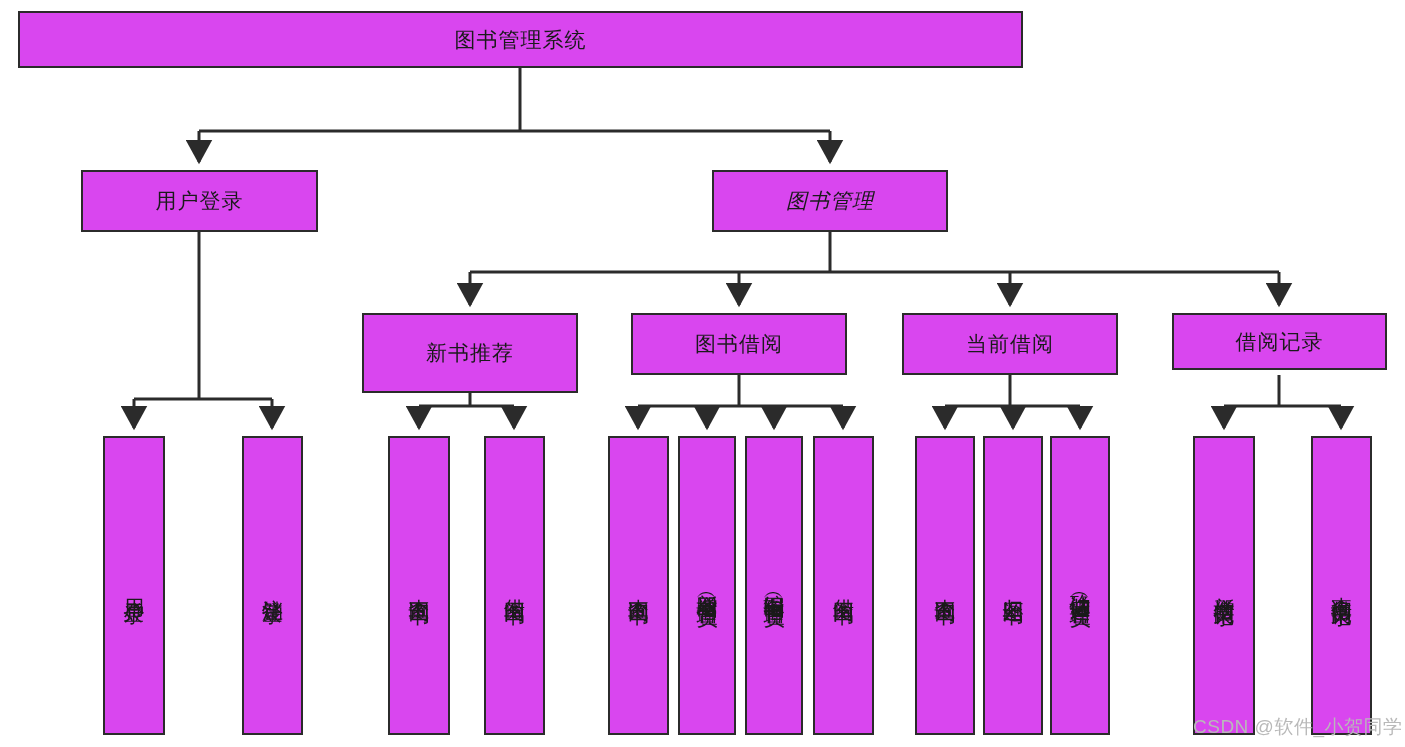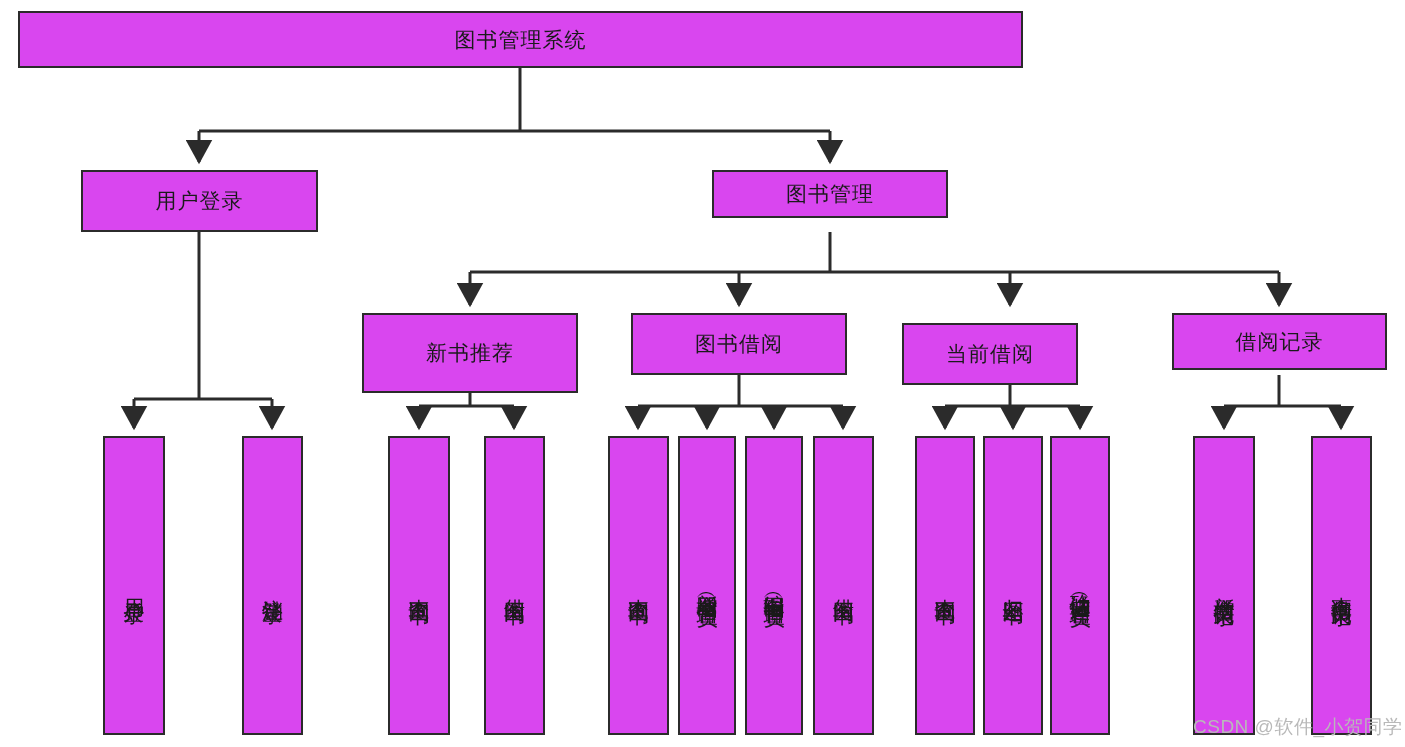--- a/index.html
+++ b/index.html
@@ -120,31 +120,31 @@
     </g>
   </svg>
 
   <div class="node horiz" style="left:18px; top:11px; width:1005px; height:57px;">
     <span>图书管理系统</span>
   </div>
 
   <div class="node horiz" style="left:81px; top:170px; width:237px; height:62px;">
     <span>用户登录</span>
   </div>
-  <div class="node horiz" style="left:712px; top:170px; width:236px; height:48px;">
+  <div class="node horiz" style="left:712px; top:170px; width:236px; height:62px;font-style:italic;">
     <span>图书管理</span>
   </div>
 
   <div class="node horiz" style="left:362px; top:313px; width:216px; height:80px;">
     <span>新书推荐</span>
   </div>
   <div class="node horiz" style="left:631px; top:313px; width:216px; height:62px;">
     <span>图书借阅</span>
   </div>
-  <div class="node horiz" style="left:902px; top:323px; width:176px; height:62px;font-family:Liberation Serif, serif;">
+  <div class="node horiz" style="left:902px; top:313px; width:216px; height:62px;font-family:Liberation Serif, serif;">
     <span>当前借阅</span>
   </div>
   <div class="node horiz" style="left:1172px; top:313px; width:215px; height:57px;">
     <span>借阅记录</span>
   </div>
 
   <div class="node vert" style="left:103px; top:436px; width:62px; height:299px;">
     <span class="vlabel">用户登录</span>
   </div>
   <div class="node vert" style="left:242px; top:436px; width:61px; height:299px;">

